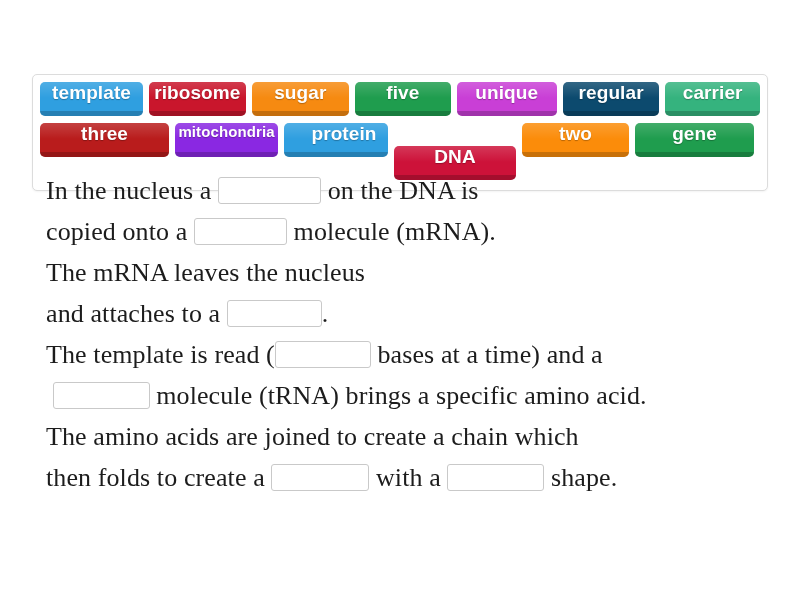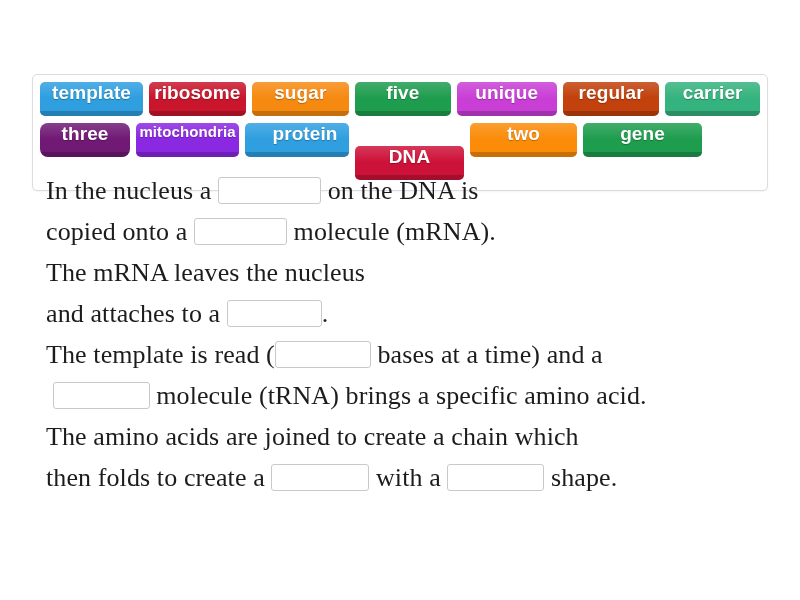--- a/index.html
+++ b/index.html
@@ -117,38 +117,38 @@
       </div>
       <div class="tile" style="width: 104px; background: rgb(246, 138, 17);">
         <span>sugar</span>
       </div>
       <div class="tile" style="width: 102px; background: rgb(31, 157, 78);">
         <span>five</span>
       </div>
       <div class="tile" style="width: 107px; background: rgb(201, 63, 214);">
         <span>unique</span>
       </div>
-      <div class="tile" style="width: 103px; background: #c2410c;">
+      <div class="tile" style="width: 103px; background: #0c4a6e;">
         <span>regular</span>
       </div>
       <div class="tile" style="width: 101px; background: rgb(53, 179, 126);">
         <span>carrier</span>
       </div>
     </div>
     <div class="bank-row">
-      <div class="tile" style="width: 90px; background: #701a75; border-radius: 8px;">
+      <div class="tile" style="width: 129px; background: #b91c1c;">
         <span>three</span>
       </div>
       <div class="tile small" style="width: 103px; background: rgb(138, 40, 226);">
         <span>mitochondria</span>
       </div>
       <div class="tile" style="width: 104px; background: rgb(47, 159, 224); padding-left: 16px;">
         <span>protein</span>
       </div>
-      <div class="tile" style="width: 109px; background: rgb(205, 18, 57); margin-top: 26px;">
+      <div class="tile" style="width: 122px; background: rgb(205, 18, 57); margin-top: 26px;">
         <span>DNA</span>
       </div>
       <div class="tile" style="width: 107px; background: rgb(251, 140, 10);">
         <span>two</span>
       </div>
       <div class="tile" style="width: 119px; background: rgb(31, 157, 78);">
         <span>gene</span>
       </div>
     </div>
   </div>

